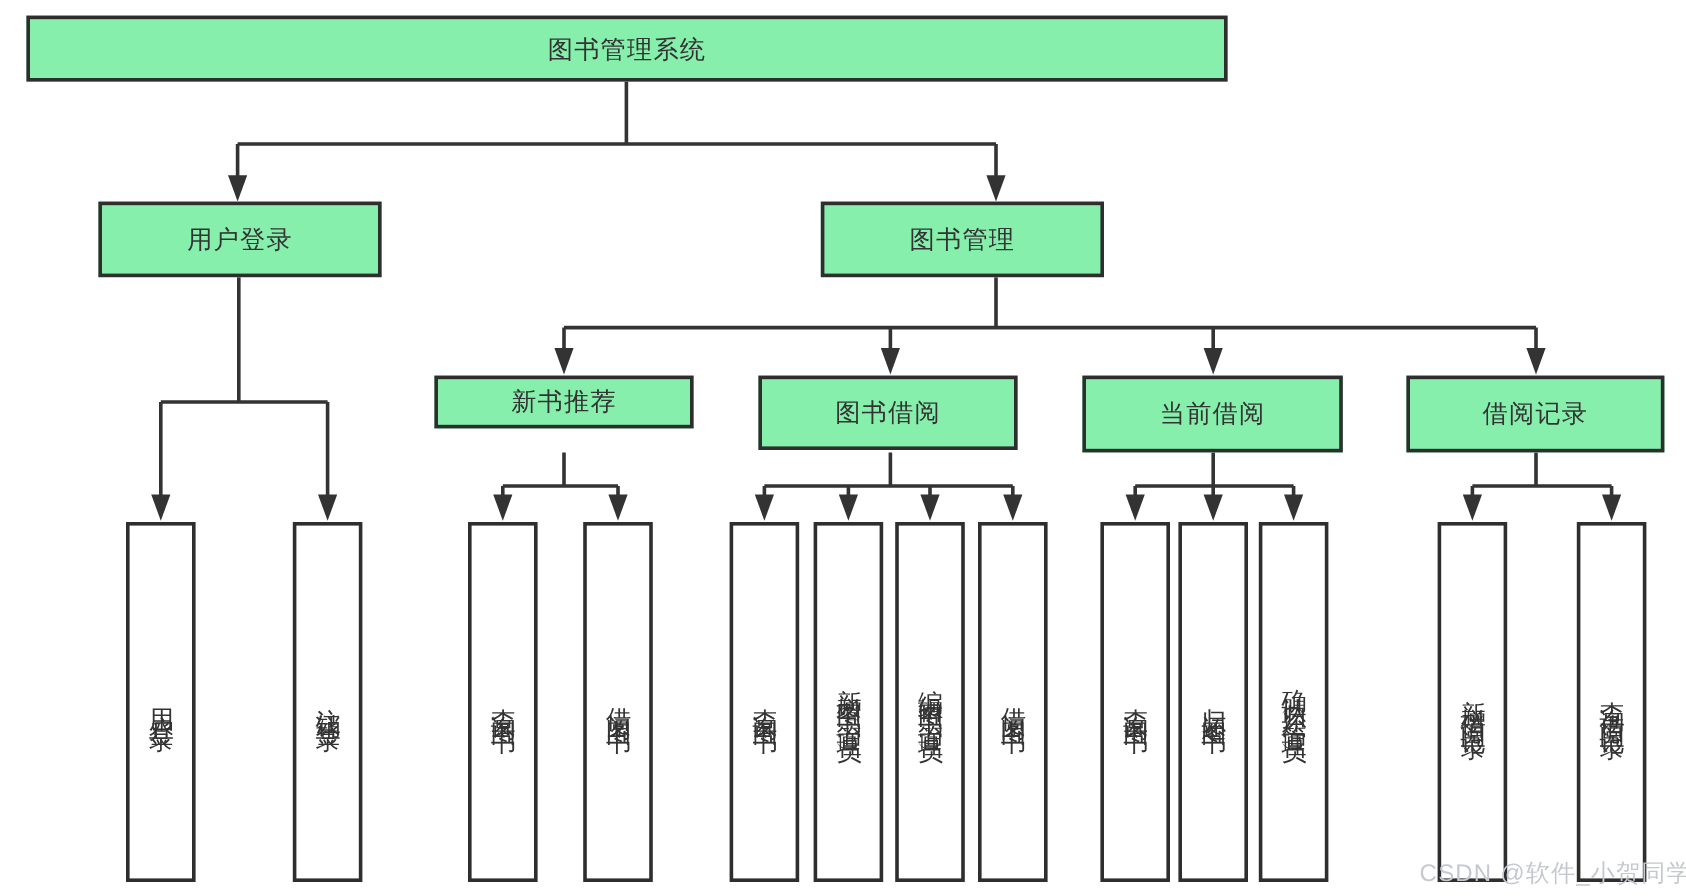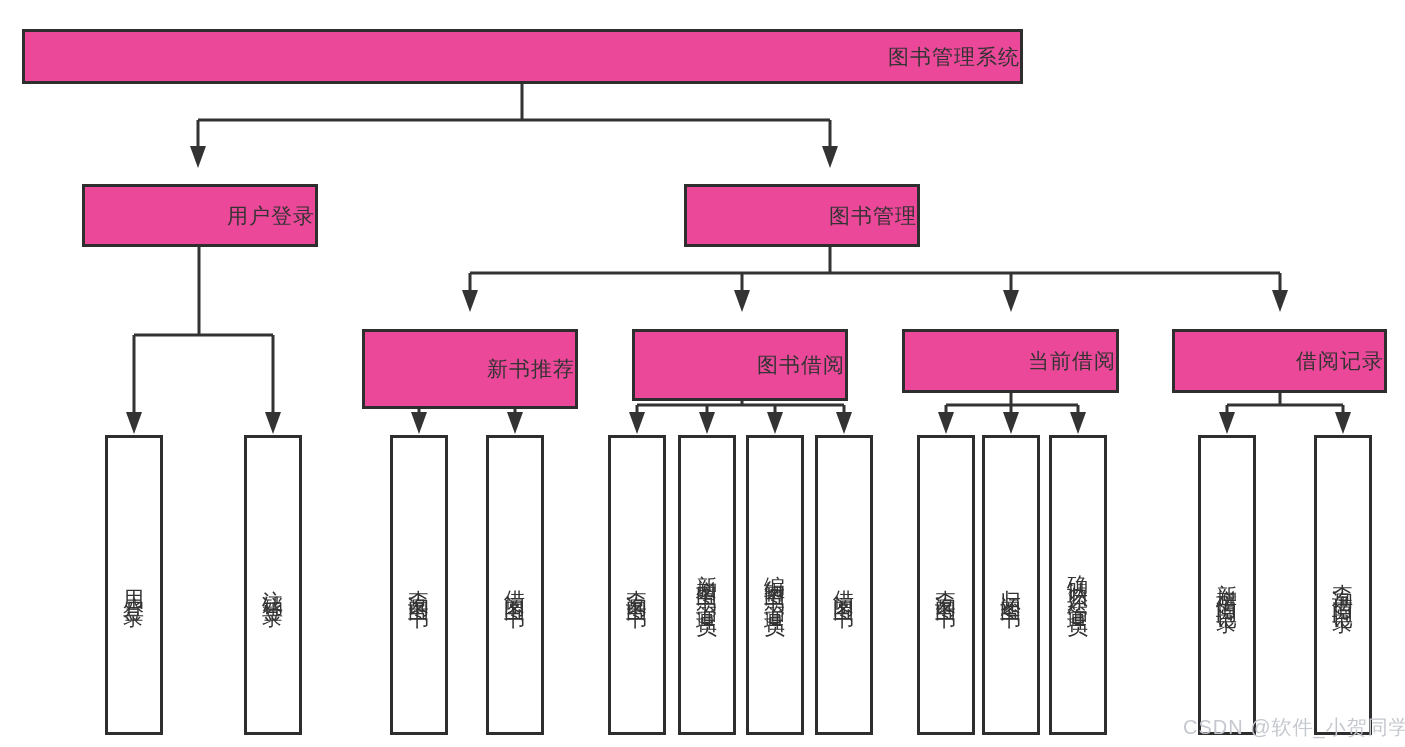--- a/index.html
+++ b/index.html
@@ -15,31 +15,30 @@
     background: #ffffff;
     overflow: hidden;
   }
   svg.connectors {
     position: absolute;
     left: 0; top: 0;
     width: 1405px; height: 747px;
   }
   .hbox {
     position: absolute;
-    background: #ec4899;
+    background: #86efac;
     border: 3px solid #2e2e2e;
     box-sizing: border-box;
     display: flex;
     align-items: center;
-    justify-content: flex-end;
+    justify-content: center;
     font-size: 21px;
     color: #333333;
     letter-spacing: 1px;
     white-space: nowrap;
-    margin-top: 16px;
   }
   .vbox {
     position: absolute;
     background: #ffffff;
     border: 3px solid #2e2e2e;
     box-sizing: border-box;
     display: flex;
     align-items: center;
     justify-content: center;
     font-size: 21px;
@@ -106,24 +105,24 @@
     <span>图书管理系统</span>
   </div>
 
   <div class="hbox" style="left:82px; top:168px; width:236px; height:63px;">
     <span>用户登录</span>
   </div>
   <div class="hbox" style="left:684px; top:168px; width:236px; height:63px;">
     <span>图书管理</span>
   </div>
 
-  <div class="hbox" style="left:362px; top:313px; width:216px; height:80px;">
+  <div class="hbox" style="left:362px; top:313px; width:216px; height:44px;">
     <span>新书推荐</span>
   </div>
-  <div class="hbox" style="left:632px; top:313px; width:216px; height:72px;">
+  <div class="hbox" style="left:632px; top:313px; width:216px; height:62px;">
     <span>图书借阅</span>
   </div>
   <div class="hbox" style="left:1172px; top:313px; width:215px; height:64px;">
     <span>借阅记录</span>
   </div>
   <div class="hbox" style="left:902px; top:313px; width:217px; height:64px;">
     <span>当前借阅</span>
   </div>
 
   <div class="vbox" style="left:105px;">

